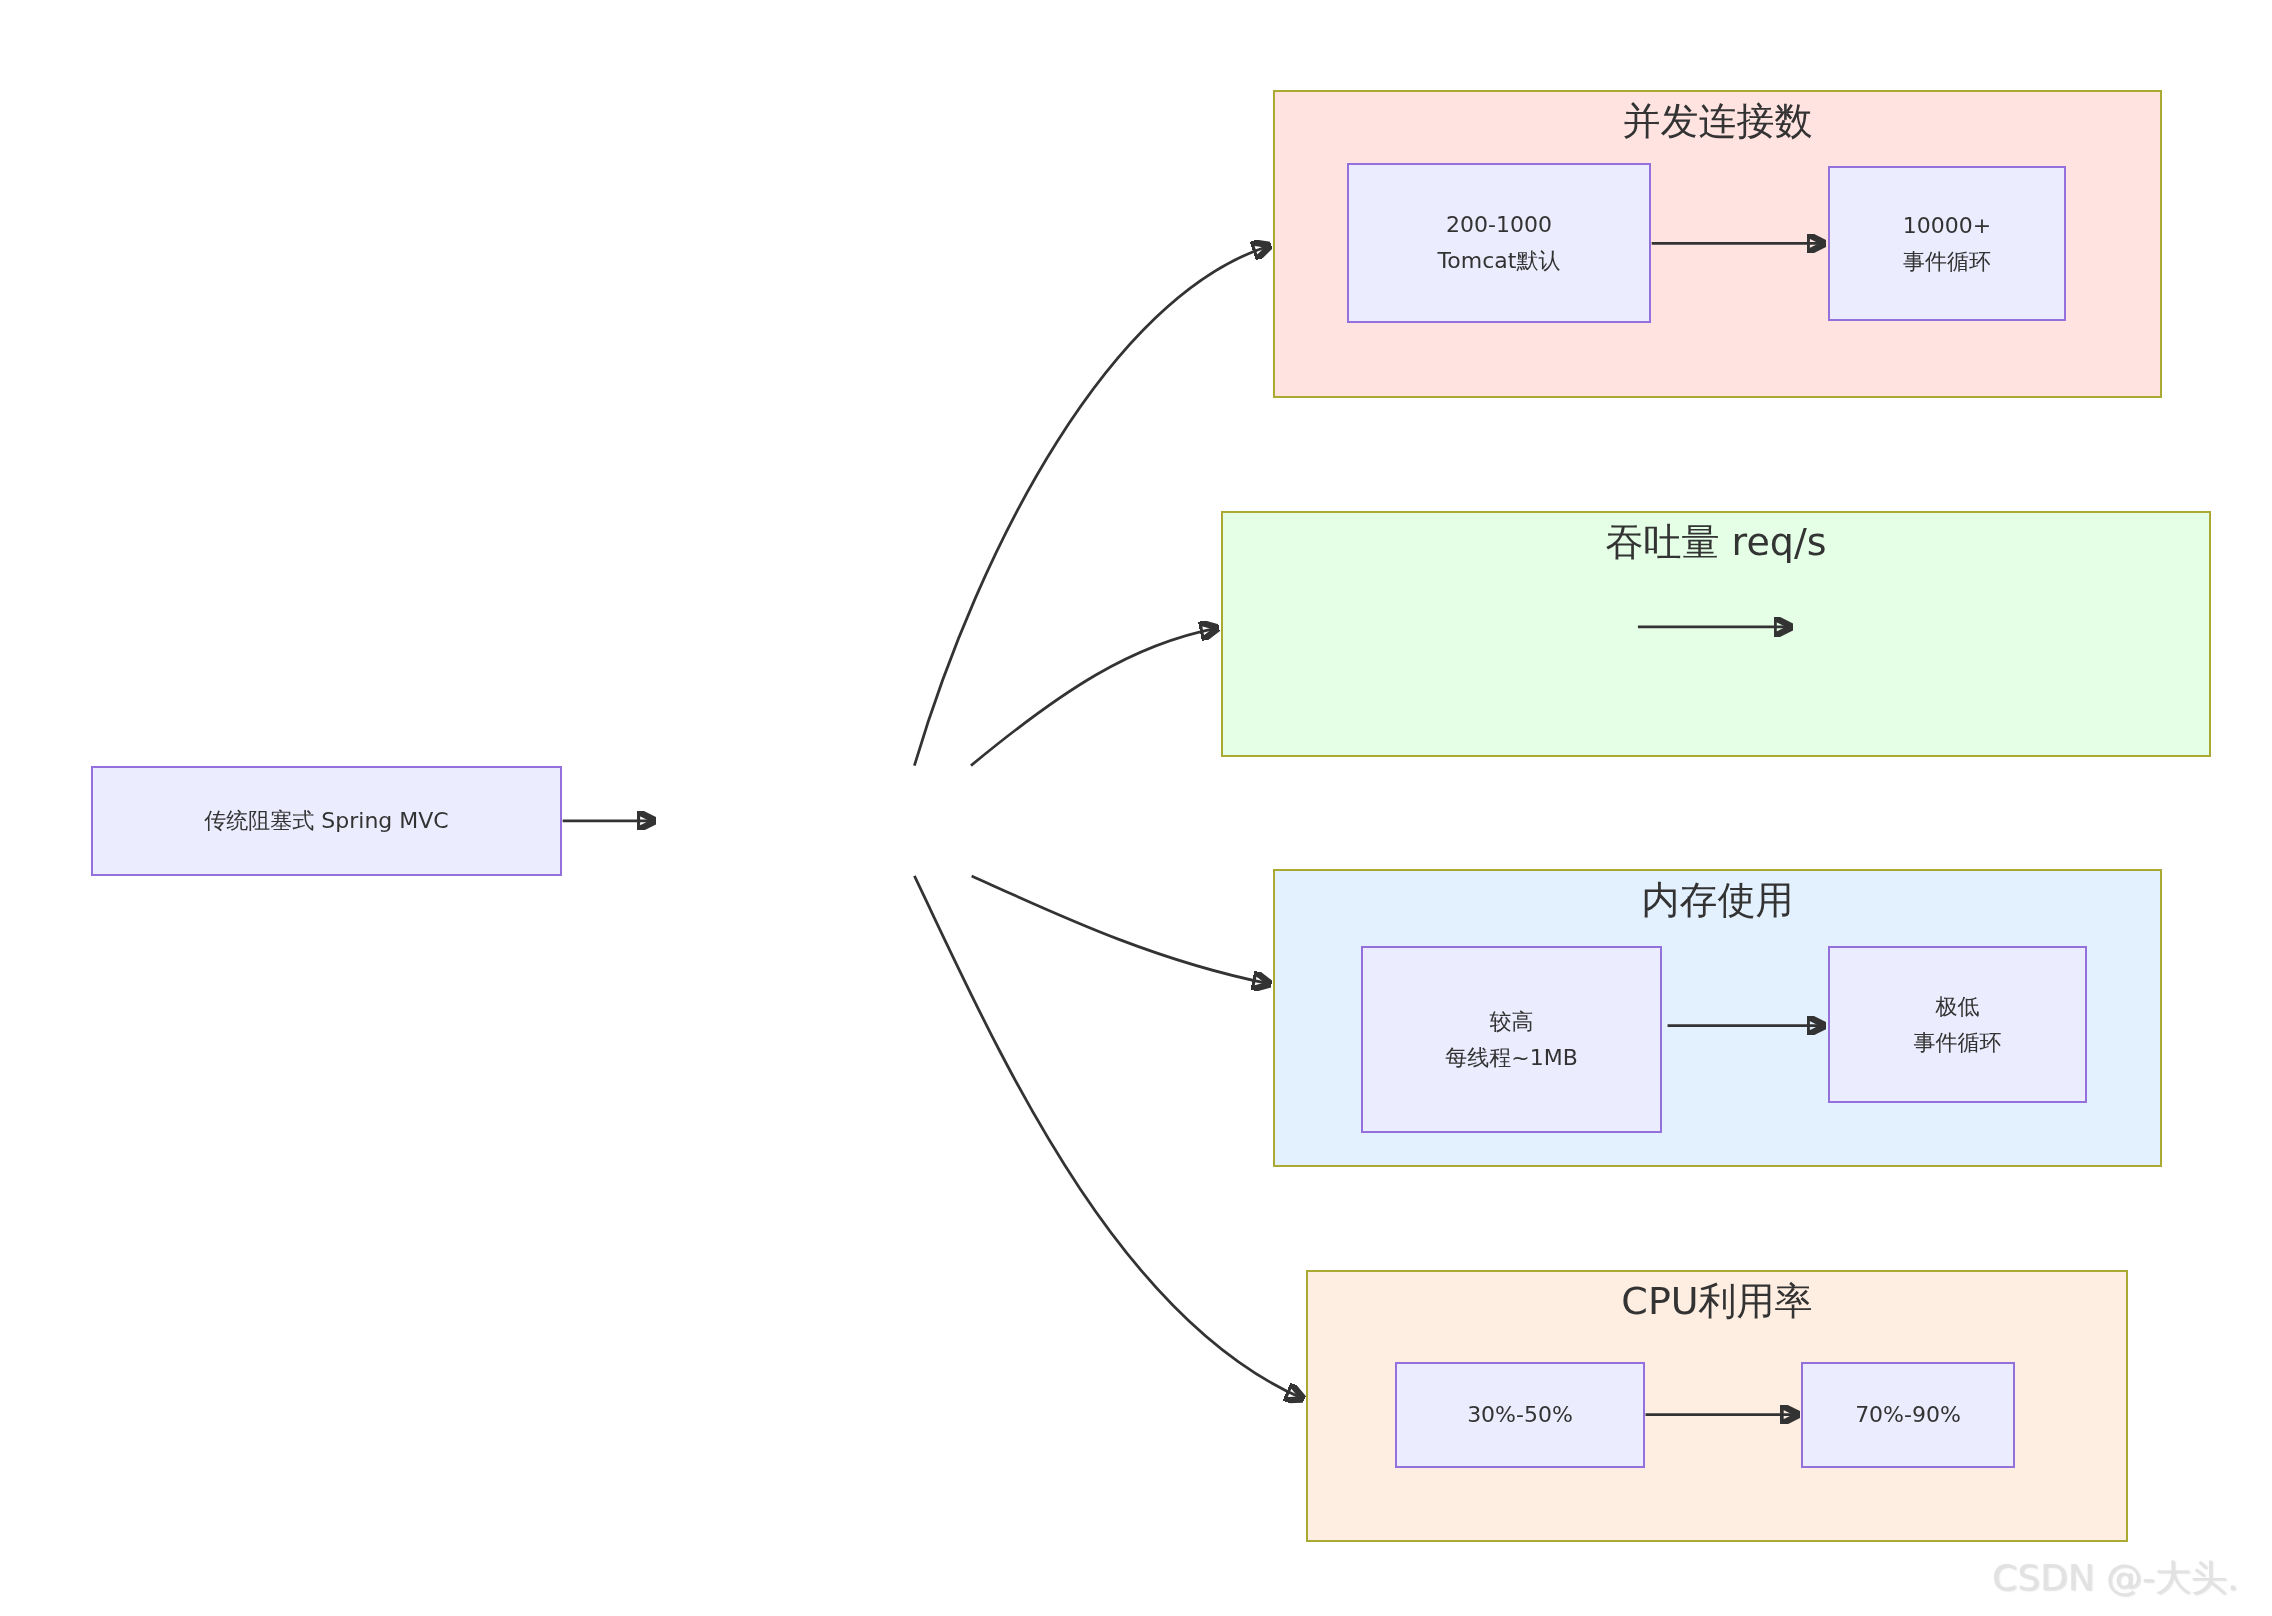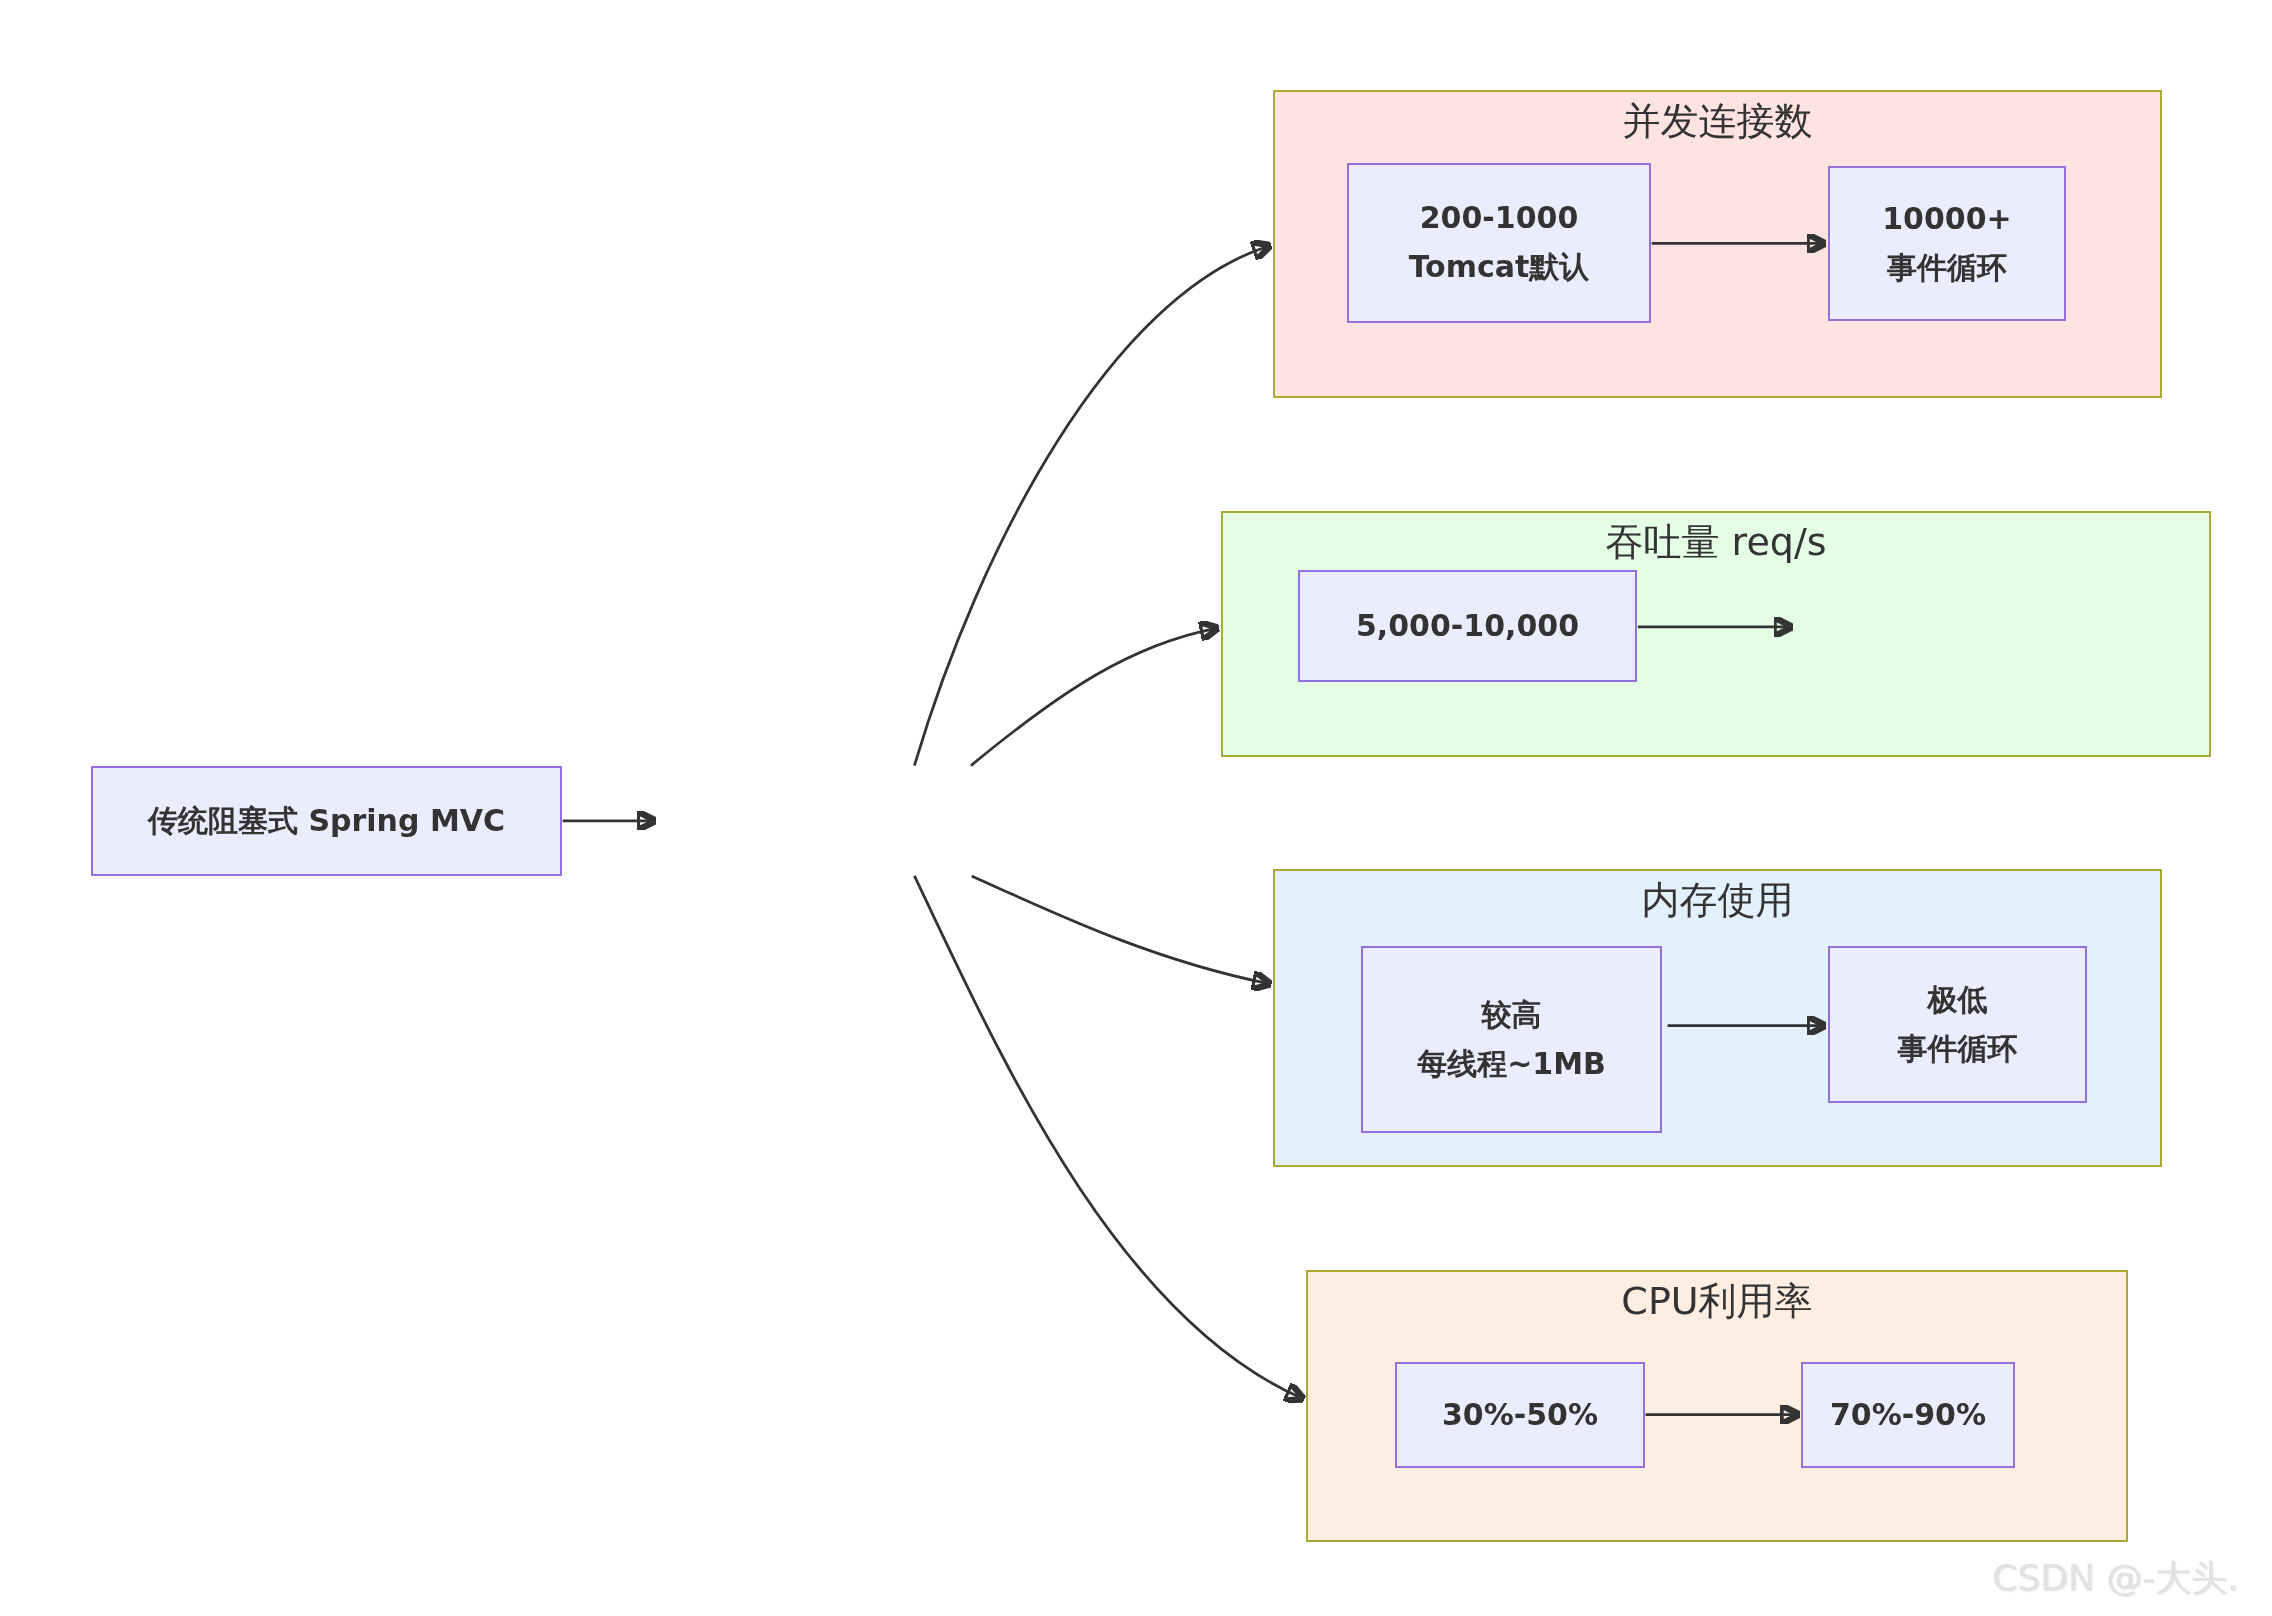--- a/index.html
+++ b/index.html
@@ -22,23 +22,22 @@
     position: absolute;
     background: #ECECFF;
     border: 2.1px solid #9370DB;
     box-sizing: border-box;
     display: flex;
     flex-direction: column;
     align-items: center;
     justify-content: center;
     text-align: center;
     color: #333333;
-    font-size: 30px;
+    font-size: 22px;
     line-height: 1.62;
-    font-weight: bold;
   }
   .node span { display: block; white-space: nowrap; }
   #node-mvc     { left: 91px; top: 766px; width: 471px; height: 110px; align-items: center; }
   #node-webflux { left: 658px; top: 766px; width: 466px; height: 110px; }
 
   
   .cluster {
     position: absolute;
     border: 2.8px solid #aaaa33;
     box-sizing: border-box;
@@ -110,24 +109,20 @@
       <span>Tomcat默认</span>
     </div>
     <div class="node to-node">
       <span>10000+</span>
       <span>事件循环</span>
     </div>
   </div>
 
   <div class="cluster" id="cluster-1" style="background-color: rgb(228, 255, 230);">
     <div class="cluster-title">吞吐量 req/s</div>
-    <div class="node from-node">
-      <span>5,000-10,000</span>
-      <span></span>
-    </div>
   </div>
 
   <div class="cluster" id="cluster-2" style="background-color: rgb(227, 240, 254);">
     <div class="cluster-title">内存使用</div>
     <div class="node from-node">
       <span>较高</span>
       <span>每线程~1MB</span>
     </div>
     <div class="node to-node">
       <span>极低</span>

